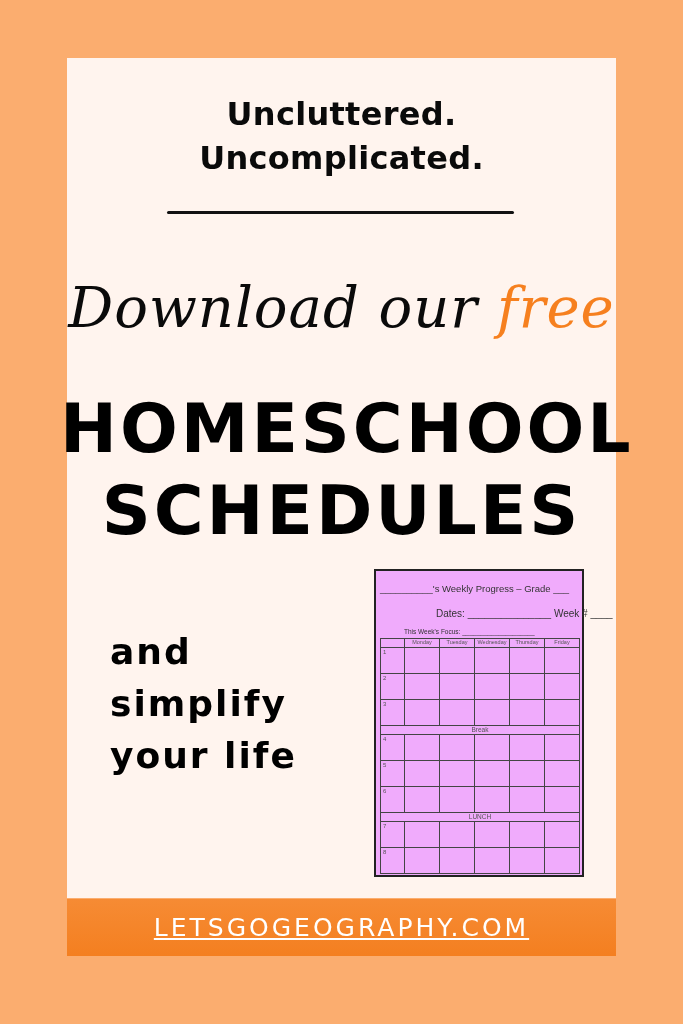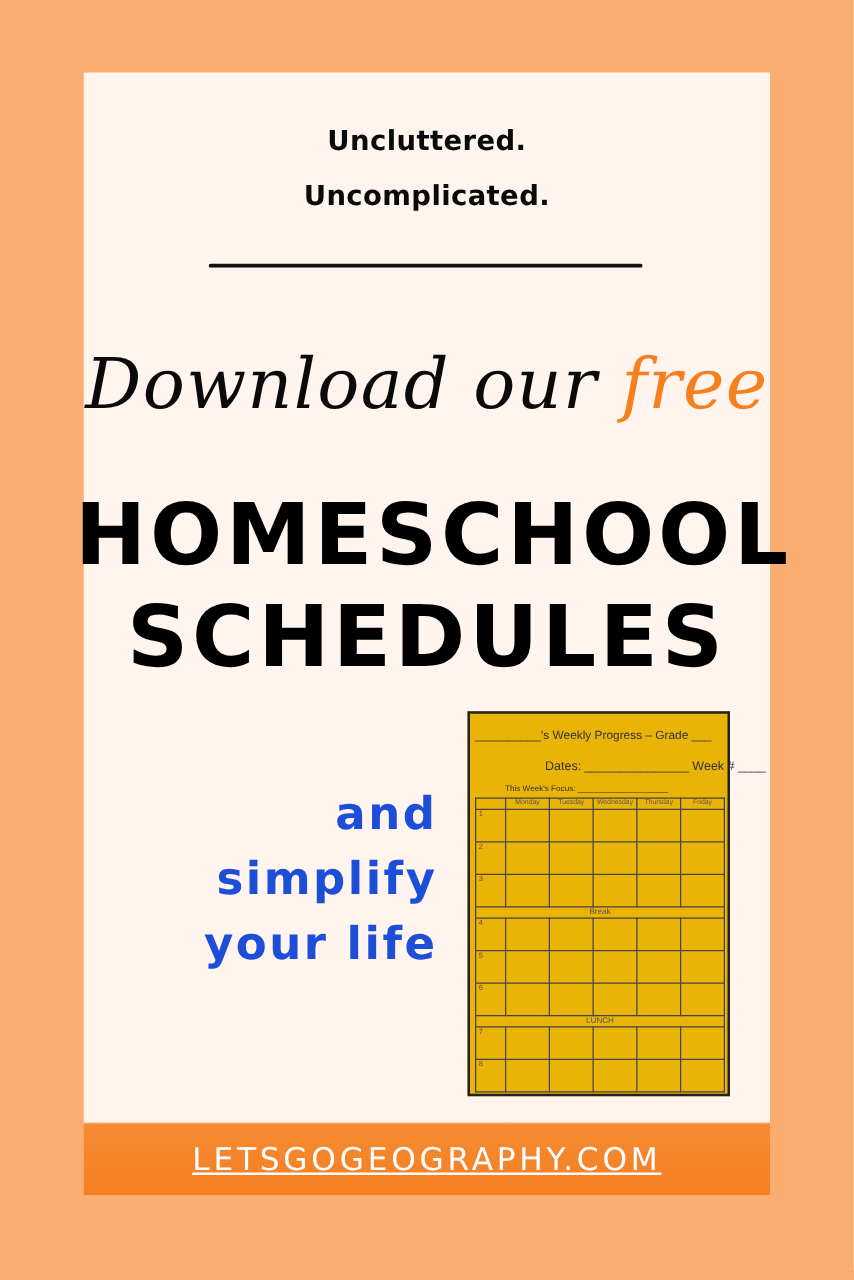--- a/index.html
+++ b/index.html
@@ -6,46 +6,46 @@
     body {
       width:683px; height:1024px; background:#fbad6f; position:relative; overflow:hidden;
       font-family:"Liberation Sans", sans-serif;
     }
     .card {
       position:absolute; left:67px; top:58px; width:549px; height:840px;
       background:#fff4ee;
     }
     .tagline {
       position:absolute; left:67px; top:92px; width:549px; text-align:center;
-      font-family:"DejaVu Sans", sans-serif; font-weight:bold; font-size:22px;
+      font-family:"DejaVu Sans", sans-serif; font-weight:bold; font-size:32px;
       line-height:44px; color:#0a0a0a; letter-spacing:0.3px;
     }
     .rule {
       position:absolute; left:167px; top:211px; width:347px; height:3px; background:#111;
       border-radius:2px;
     }
     .script {
       position:absolute; left:67px; top:268px; width:549px; text-align:center;
       font-family:"DejaVu Serif", serif; font-style:italic; font-size:56px; line-height:80px;
       color:#0a0a0a; letter-spacing:1px;
     }
     .script .accent { color:#f6801f; }
     .headline {
       position:absolute; left:60px; top:388px; width:563px; text-align:center;
       font-family:"DejaVu Sans", sans-serif; font-weight:bold; font-size:68px;
       line-height:82px; color:#000; letter-spacing:3px;
     }
     .sub {
-      position:absolute; left:110px; top:626px; width:240px; text-align:right;
+      position:absolute; left:110px; top:626px; width:240px; text-align:left;
       font-family:"DejaVu Sans", sans-serif; font-weight:bold; font-size:36px;
-      line-height:52px; color:#1d4ed8; letter-spacing:2px;
+      line-height:52px; color:#000000; letter-spacing:2px;
     }
     .sheet {
       position:absolute; left:374px; top:569px; width:210px; height:308px;
-      background:#eab308; border:2px solid #222; box-sizing:border-box;
+      background:#f0abfc; border:2px solid #222; box-sizing:border-box;
       font-family:"Liberation Sans", sans-serif; color:#333;
     }
     .sheet .title { position:absolute; left:4px; top:12px; font-size:9.5px; white-space:nowrap; }
     .sheet .dates { position:absolute; left:12px; top:37px; font-size:10px; white-space:nowrap;margin-left:48px; }
     .sheet .focus { position:absolute; left:28px; top:57px; font-size:6.5px; white-space:nowrap; }
     .grid {
       position:absolute; left:4px; top:67px; width:200px; border-collapse:collapse;
       font-size:6px; table-layout:fixed;
     }
     .grid td { border:1px solid #444; height:23px; padding:1px 2px; vertical-align:top; color:#555; }

